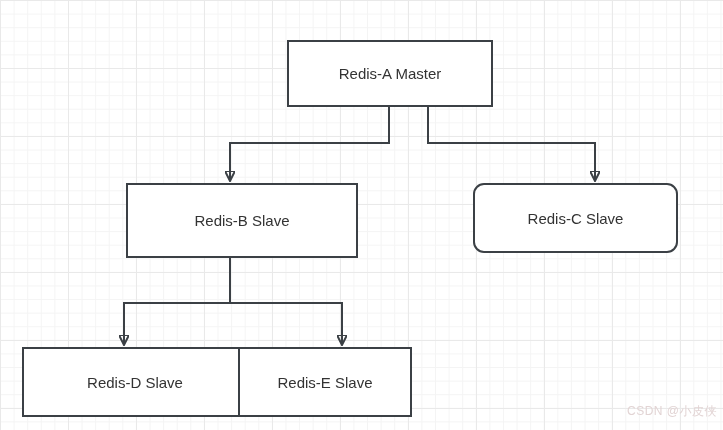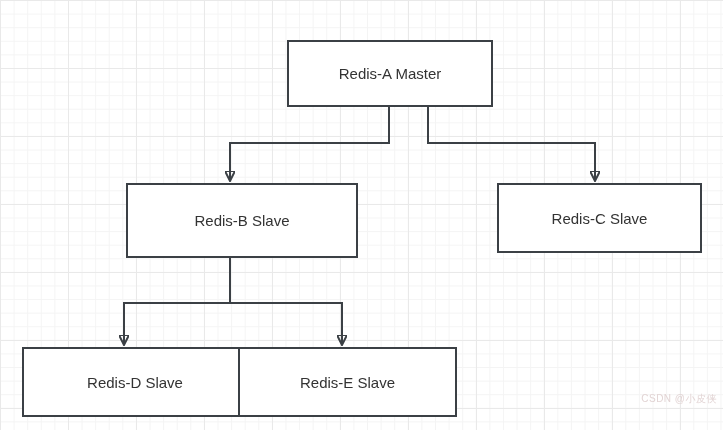--- a/index.html
+++ b/index.html
@@ -41,28 +41,28 @@
     display: flex;
     align-items: center;
     justify-content: center;
     font-size: 15px;
     color: #333333;
     z-index: 2;
     white-space: nowrap;
   }
   #node-a { left: 287px; top: 40px;  width: 206px; height: 67px; }
   #node-b { left: 126px; top: 183px; width: 232px; height: 75px; }
-  #node-c { left: 497px; top: 183px; width: 205px; height: 70px; }
+  #node-c { left: 473px; top: 183px; width: 205px; height: 70px; border-radius: 11px; }
   #node-d { left: 22px;  top: 347px; width: 226px; height: 70px; }
-  #node-e { left: 238px; top: 347px; width: 219px; height: 70px; }
+  #node-e { left: 238px; top: 347px; width: 174px; height: 70px; }
   .watermark {
     position: absolute;
     right: 6px;
-    bottom: 24px;
-    font-size: 10px;
+    bottom: 10px;
+    font-size: 12px;
     letter-spacing: 0.5px;
     color: #e2d4d4;
     z-index: 3;
     user-select: none;
   }
 </style>
 </head>
 <body>
 
 <div class="canvas">

